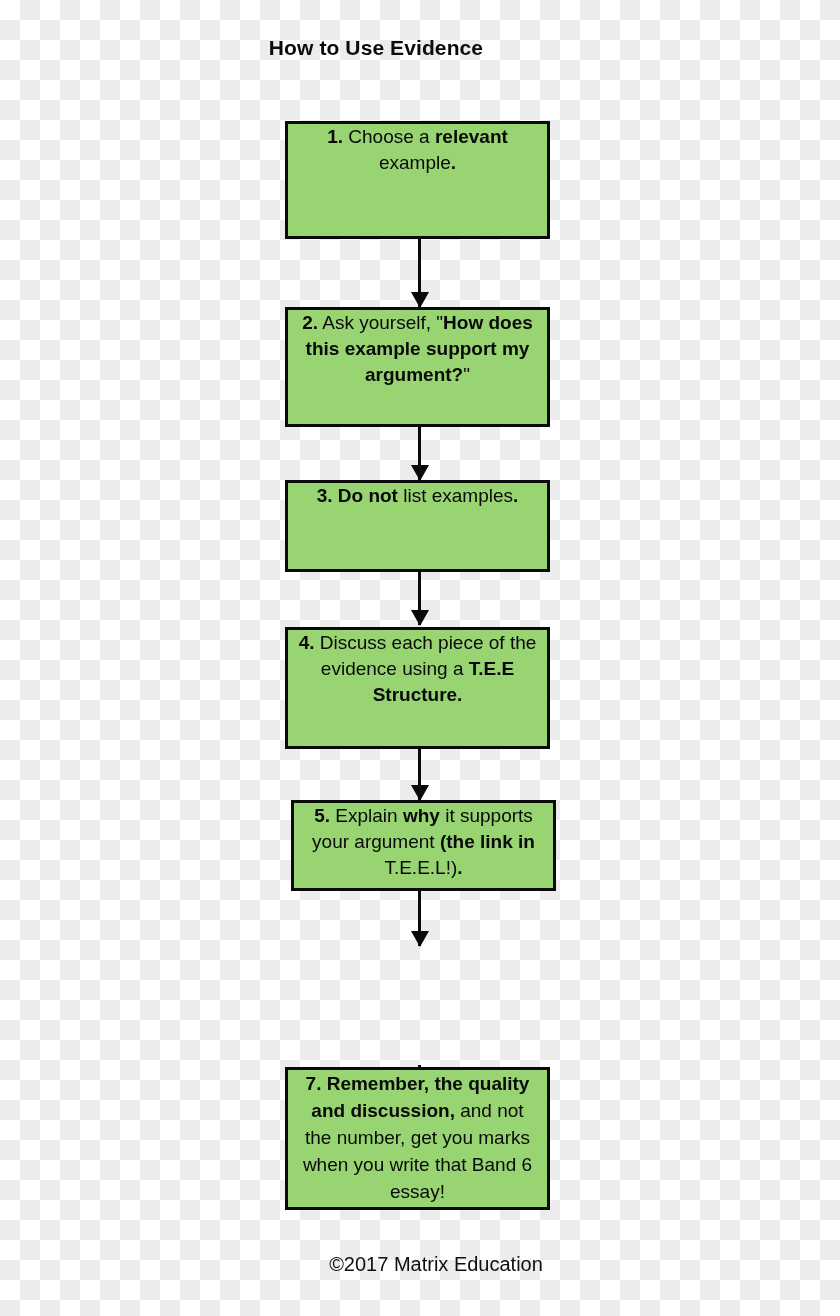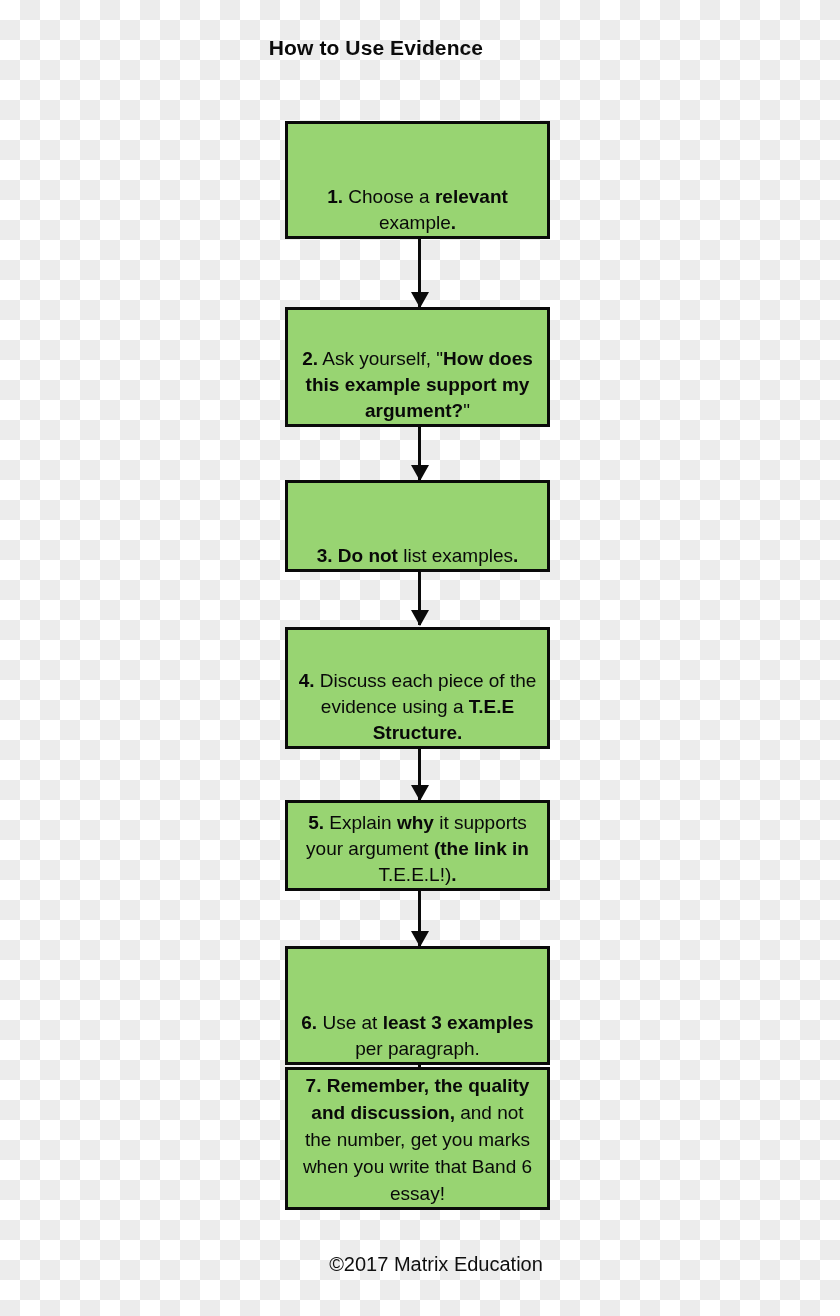--- a/index.html
+++ b/index.html
@@ -40,38 +40,38 @@
   }
 
   .node {
     position: absolute;
     left: 285px;
     width: 265px;
     box-sizing: border-box;
     background: #98d472;
     border: 3px solid #0a0a0a;
     display: flex;
-    align-items: flex-end;
+    align-items: flex-start;
     justify-content: center;
     padding: 0 8px;
     text-align: center;
     color: #090909;
     font-size: 19px;
     line-height: 26px;
   }
 
   .node .txt { display: block; width: 100%; }
   .node b { font-weight: bold; }
 
   
   .n1 { top: 121px;  height: 118px; }
   .n2 { top: 307px;  height: 120px; }
   .n3 { top: 480px;  height: 92px;  }
   .n4 { top: 627px;  height: 122px; }
-  .n5 { top: 800px;  height: 91px;  }
+  .n5 { top: 800px;  height: 91px; margin-left: 6px;  }
   .n6 { top: 946px;  height: 119px; }
   .n7 { top: 1067px; height: 143px; }
 
   .n2 .txt, .n4 .txt, .n5 .txt, .n6 .txt { line-height: 26px; }
   .n7 .txt { line-height: 27px; }
 
   
   .arrow {
     position: absolute;
     left: 418px;
@@ -133,23 +133,20 @@
   <div class="node n4">
     <span class="txt"><b>4.</b><span> Discuss each piece of the evidence using a </span><b>T.E.E Structure.</b></span>
   </div>
   <div class="arrow a4"></div>
 
   <div class="node n5">
     <span class="txt"><b>5.</b><span>  Explain </span><b>why</b><span> it supports your argument </span><b>(the link in </b><span>T.E.E.L!)</span><b>.</b></span>
   </div>
   <div class="arrow a5"></div>
 
-  <div class="node n6">
-    <span class="txt"><b>6.</b><span> Use at </span><b>least 3 examples</b><span> per paragraph.</span></span>
-  </div>
   <div class="arrow a6"></div>
 
   <div class="node n7">
     <span class="txt"><b>7. Remember, the quality and discussion,</b><span> and not the number, get you marks when you write that Band 6 essay!</span></span>
   </div>
 
   <div class="footer">©2017 Matrix Education</div>
 
 </div>
 

